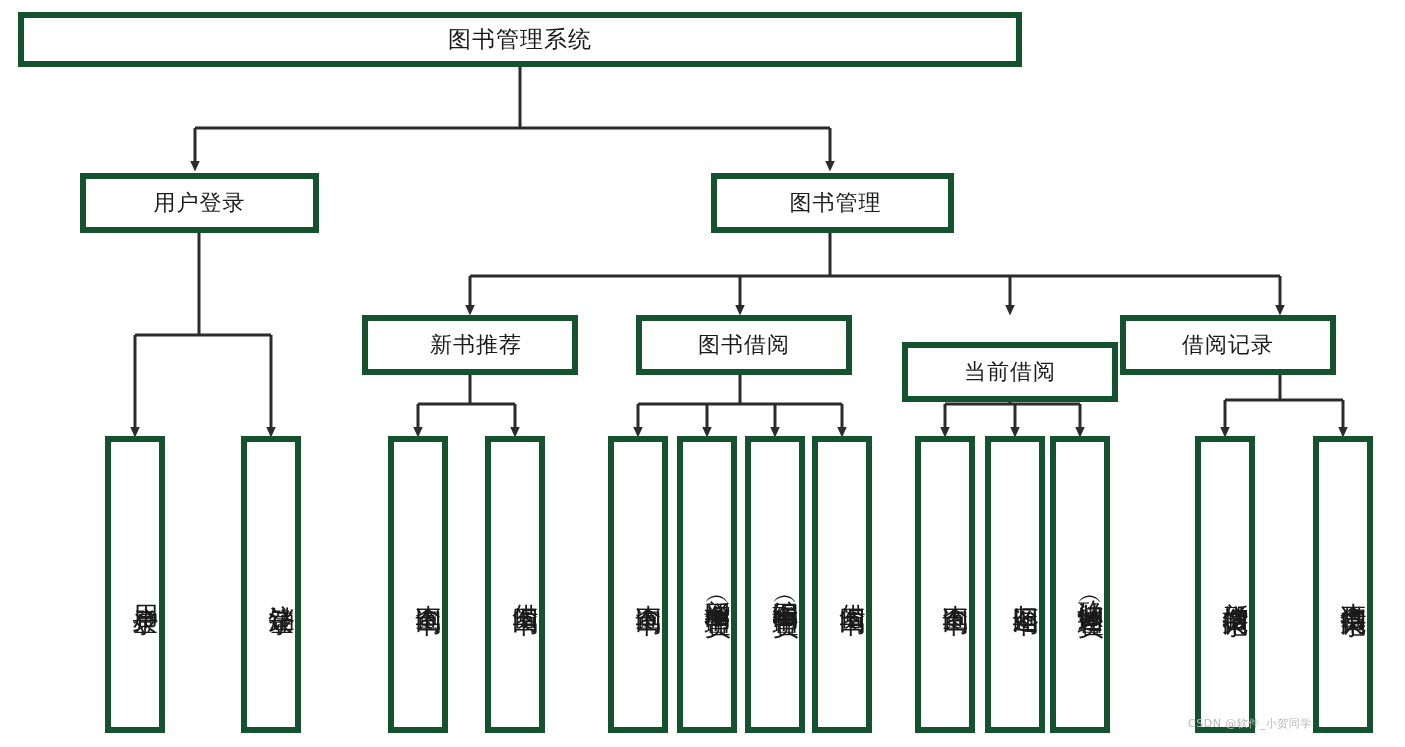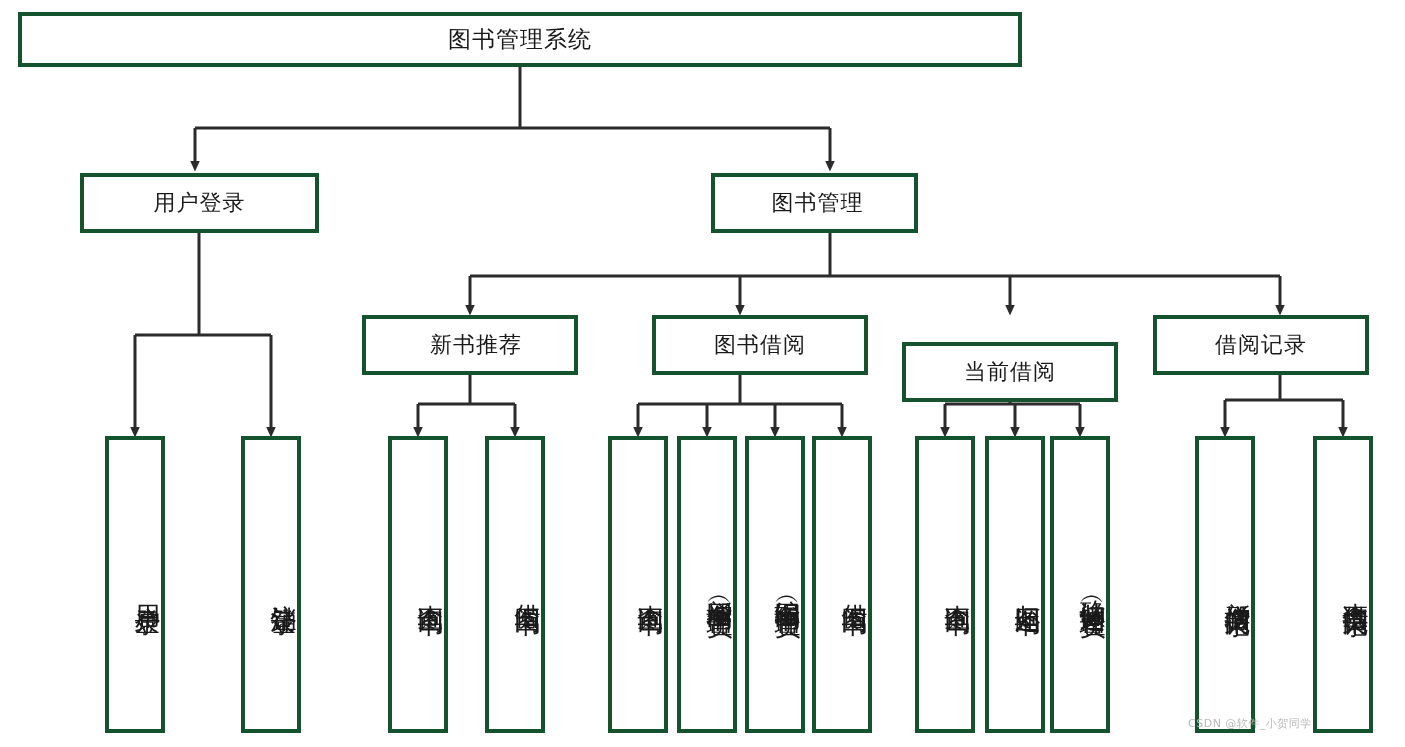--- a/index.html
+++ b/index.html
@@ -22,21 +22,21 @@
     position: absolute;
     left: 0;
     top: 0;
     width: 1405px;
     height: 747px;
     pointer-events: none;
   }
   .node {
     position: absolute;
     box-sizing: border-box;
-    border: 4px solid #14532d;
+    border: 6px solid #14532d;
     background: #ffffff;
     display: flex;
     align-items: center;
     justify-content: center;
     color: #1a1a1a;
   }
   .node.horiz {
     font-size: 22px;
     letter-spacing: 1px;
     line-height: 1.2;
@@ -123,34 +123,34 @@
     </g>
   </svg>
 
   <div class="node horiz root" style="left:18px; top:12px; width:1004px; height:55px;">
     <span>图书管理系统</span>
   </div>
 
   <div class="node horiz" style="left:80px; top:173px; width:239px; height:60px;">
     <span>用户登录</span>
   </div>
-  <div class="node horiz" style="left:711px; top:173px; width:207px; height:60px;padding-left:6px;">
+  <div class="node horiz" style="left:711px; top:173px; width:243px; height:60px;padding-left:6px;">
     <span>图书管理</span>
   </div>
 
   <div class="node horiz" style="left:362px; top:315px; width:216px; height:60px;padding-left:12px;">
     <span>新书推荐</span>
   </div>
-  <div class="node horiz" style="left:652px; top:315px; width:216px; height:60px;text-align:center;">
+  <div class="node horiz" style="left:636px; top:315px; width:216px; height:60px;text-align:center;">
     <span>图书借阅</span>
   </div>
   <div class="node horiz" style="left:902px; top:315px; width:216px; height:60px;margin-top:27px;">
     <span>当前借阅</span>
   </div>
-  <div class="node horiz" style="left:1153px; top:315px; width:216px; height:60px;">
+  <div class="node horiz" style="left:1120px; top:315px; width:216px; height:60px;">
     <span>借阅记录</span>
   </div>
 
   <div class="node vert" style="left:105px; top:436px; width:60px; height:297px;">
     <span class="vlabel">用户登录</span>
   </div>
   <div class="node vert" style="left:241px; top:436px; width:60px; height:297px;">
     <span class="vlabel">注销登录</span>
   </div>
 

